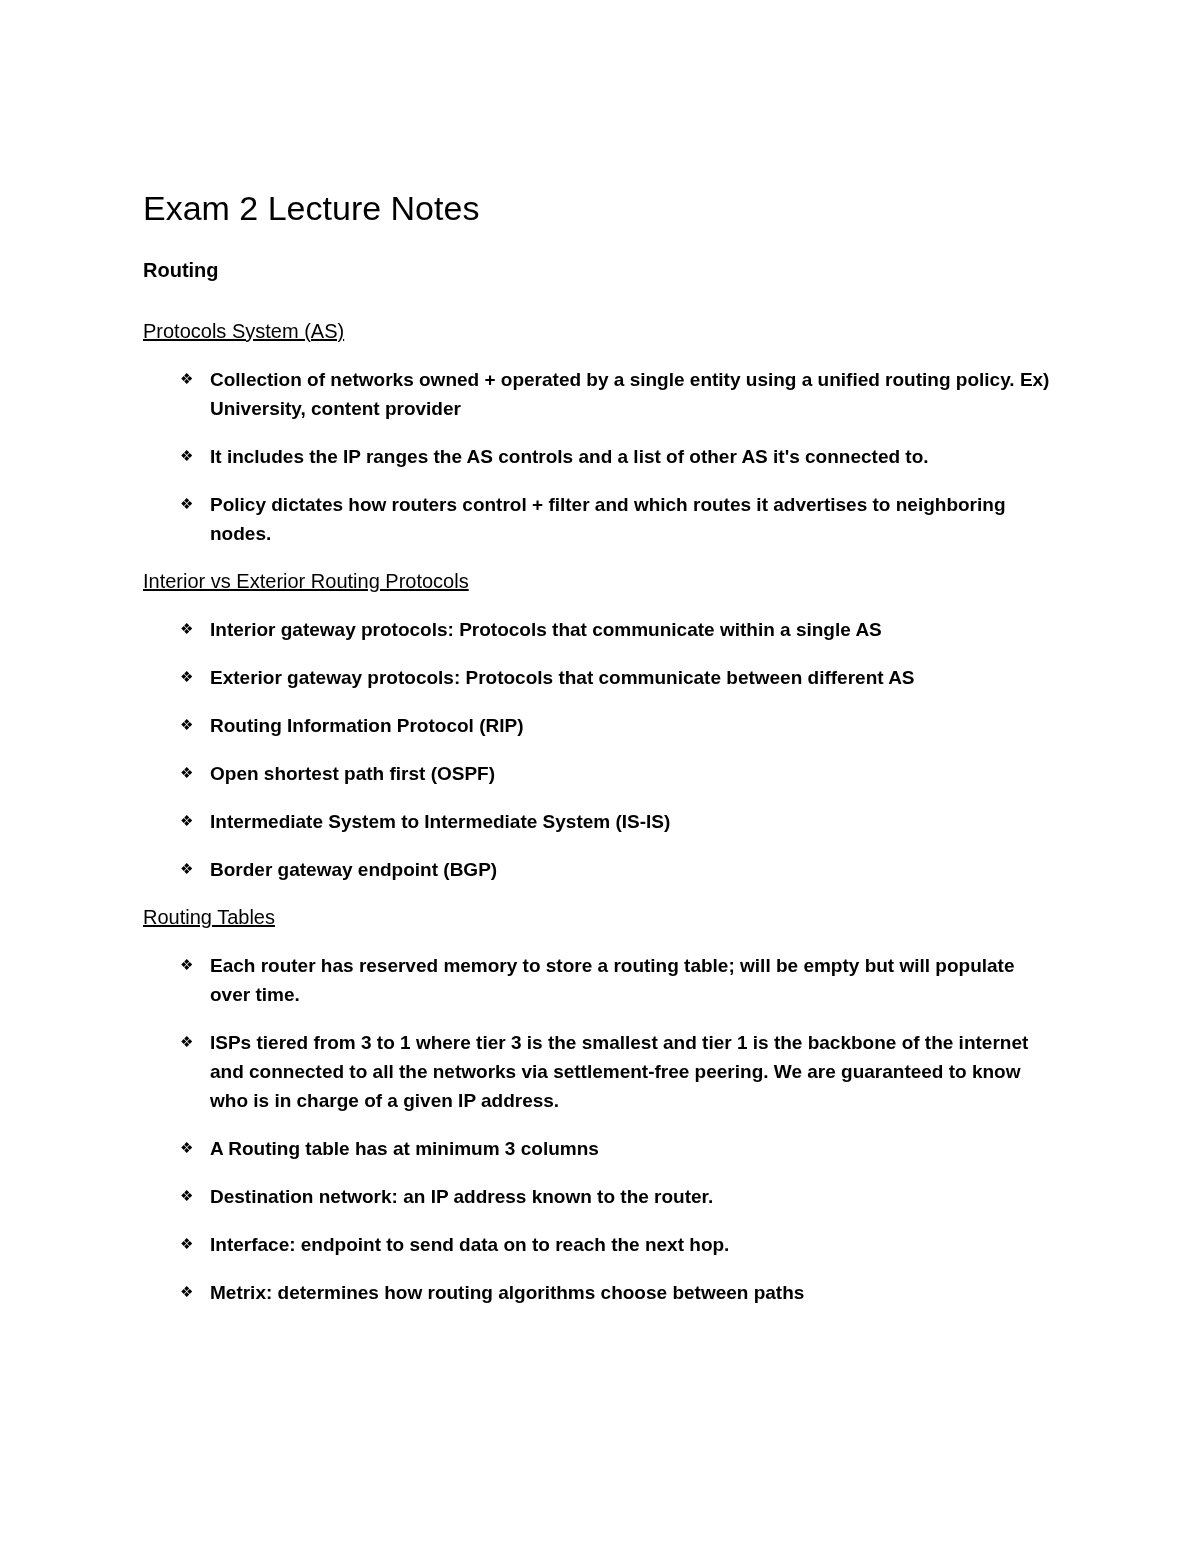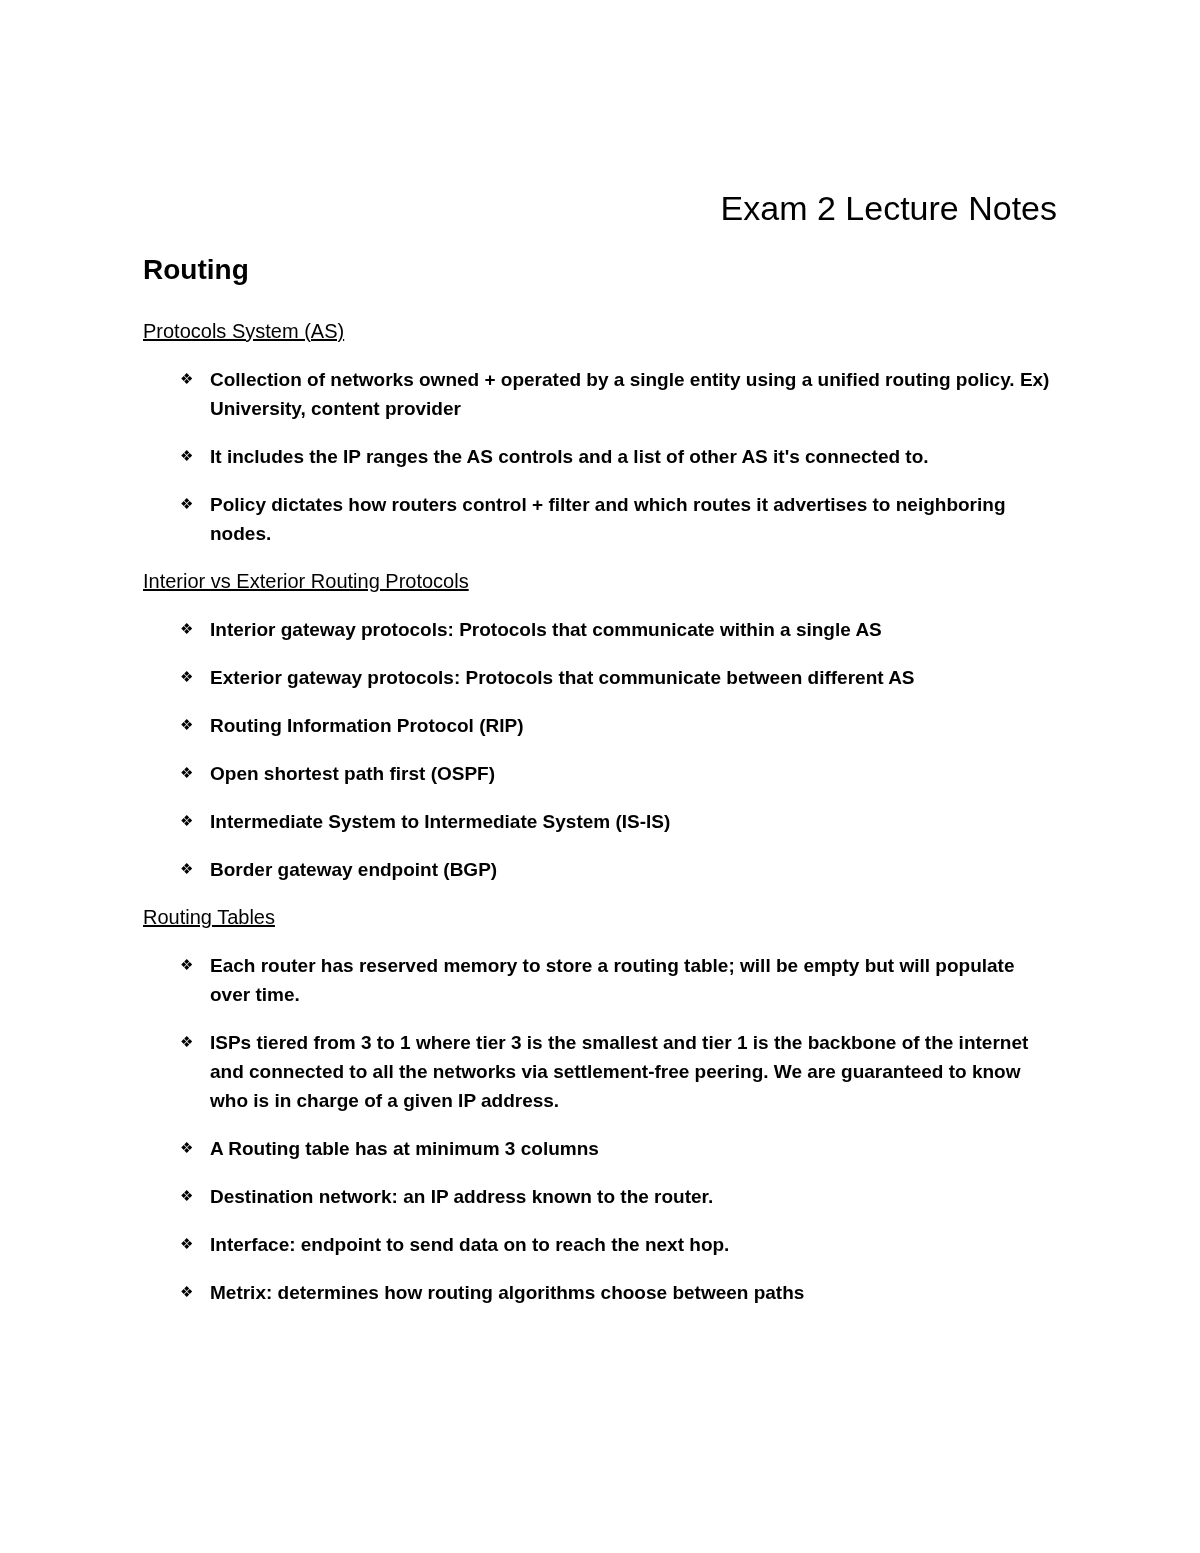--- a/index.html
+++ b/index.html
@@ -15,25 +15,25 @@
     box-sizing: border-box;
     padding: 188px 143px 0 143px;
     font-family: "Liberation Sans", sans-serif;
     color: #000000;
     overflow: hidden;
   }
   .doc-title {
     font-size: 34px;
     line-height: 40px;
     font-weight: 400;
-    text-align: right;
+    text-align: left;
     margin: 0 0 25px 0;
   }
   .doc-heading {
-    font-size: 28px;
+    font-size: 20px;
     line-height: 34px;
     font-weight: 700;
     margin: 0 0 30px 0;
   }
   .subheading {
     font-size: 20px;
     line-height: 29px;
     font-weight: 400;
     text-decoration: underline;
     margin: 0 0 19px 0;

